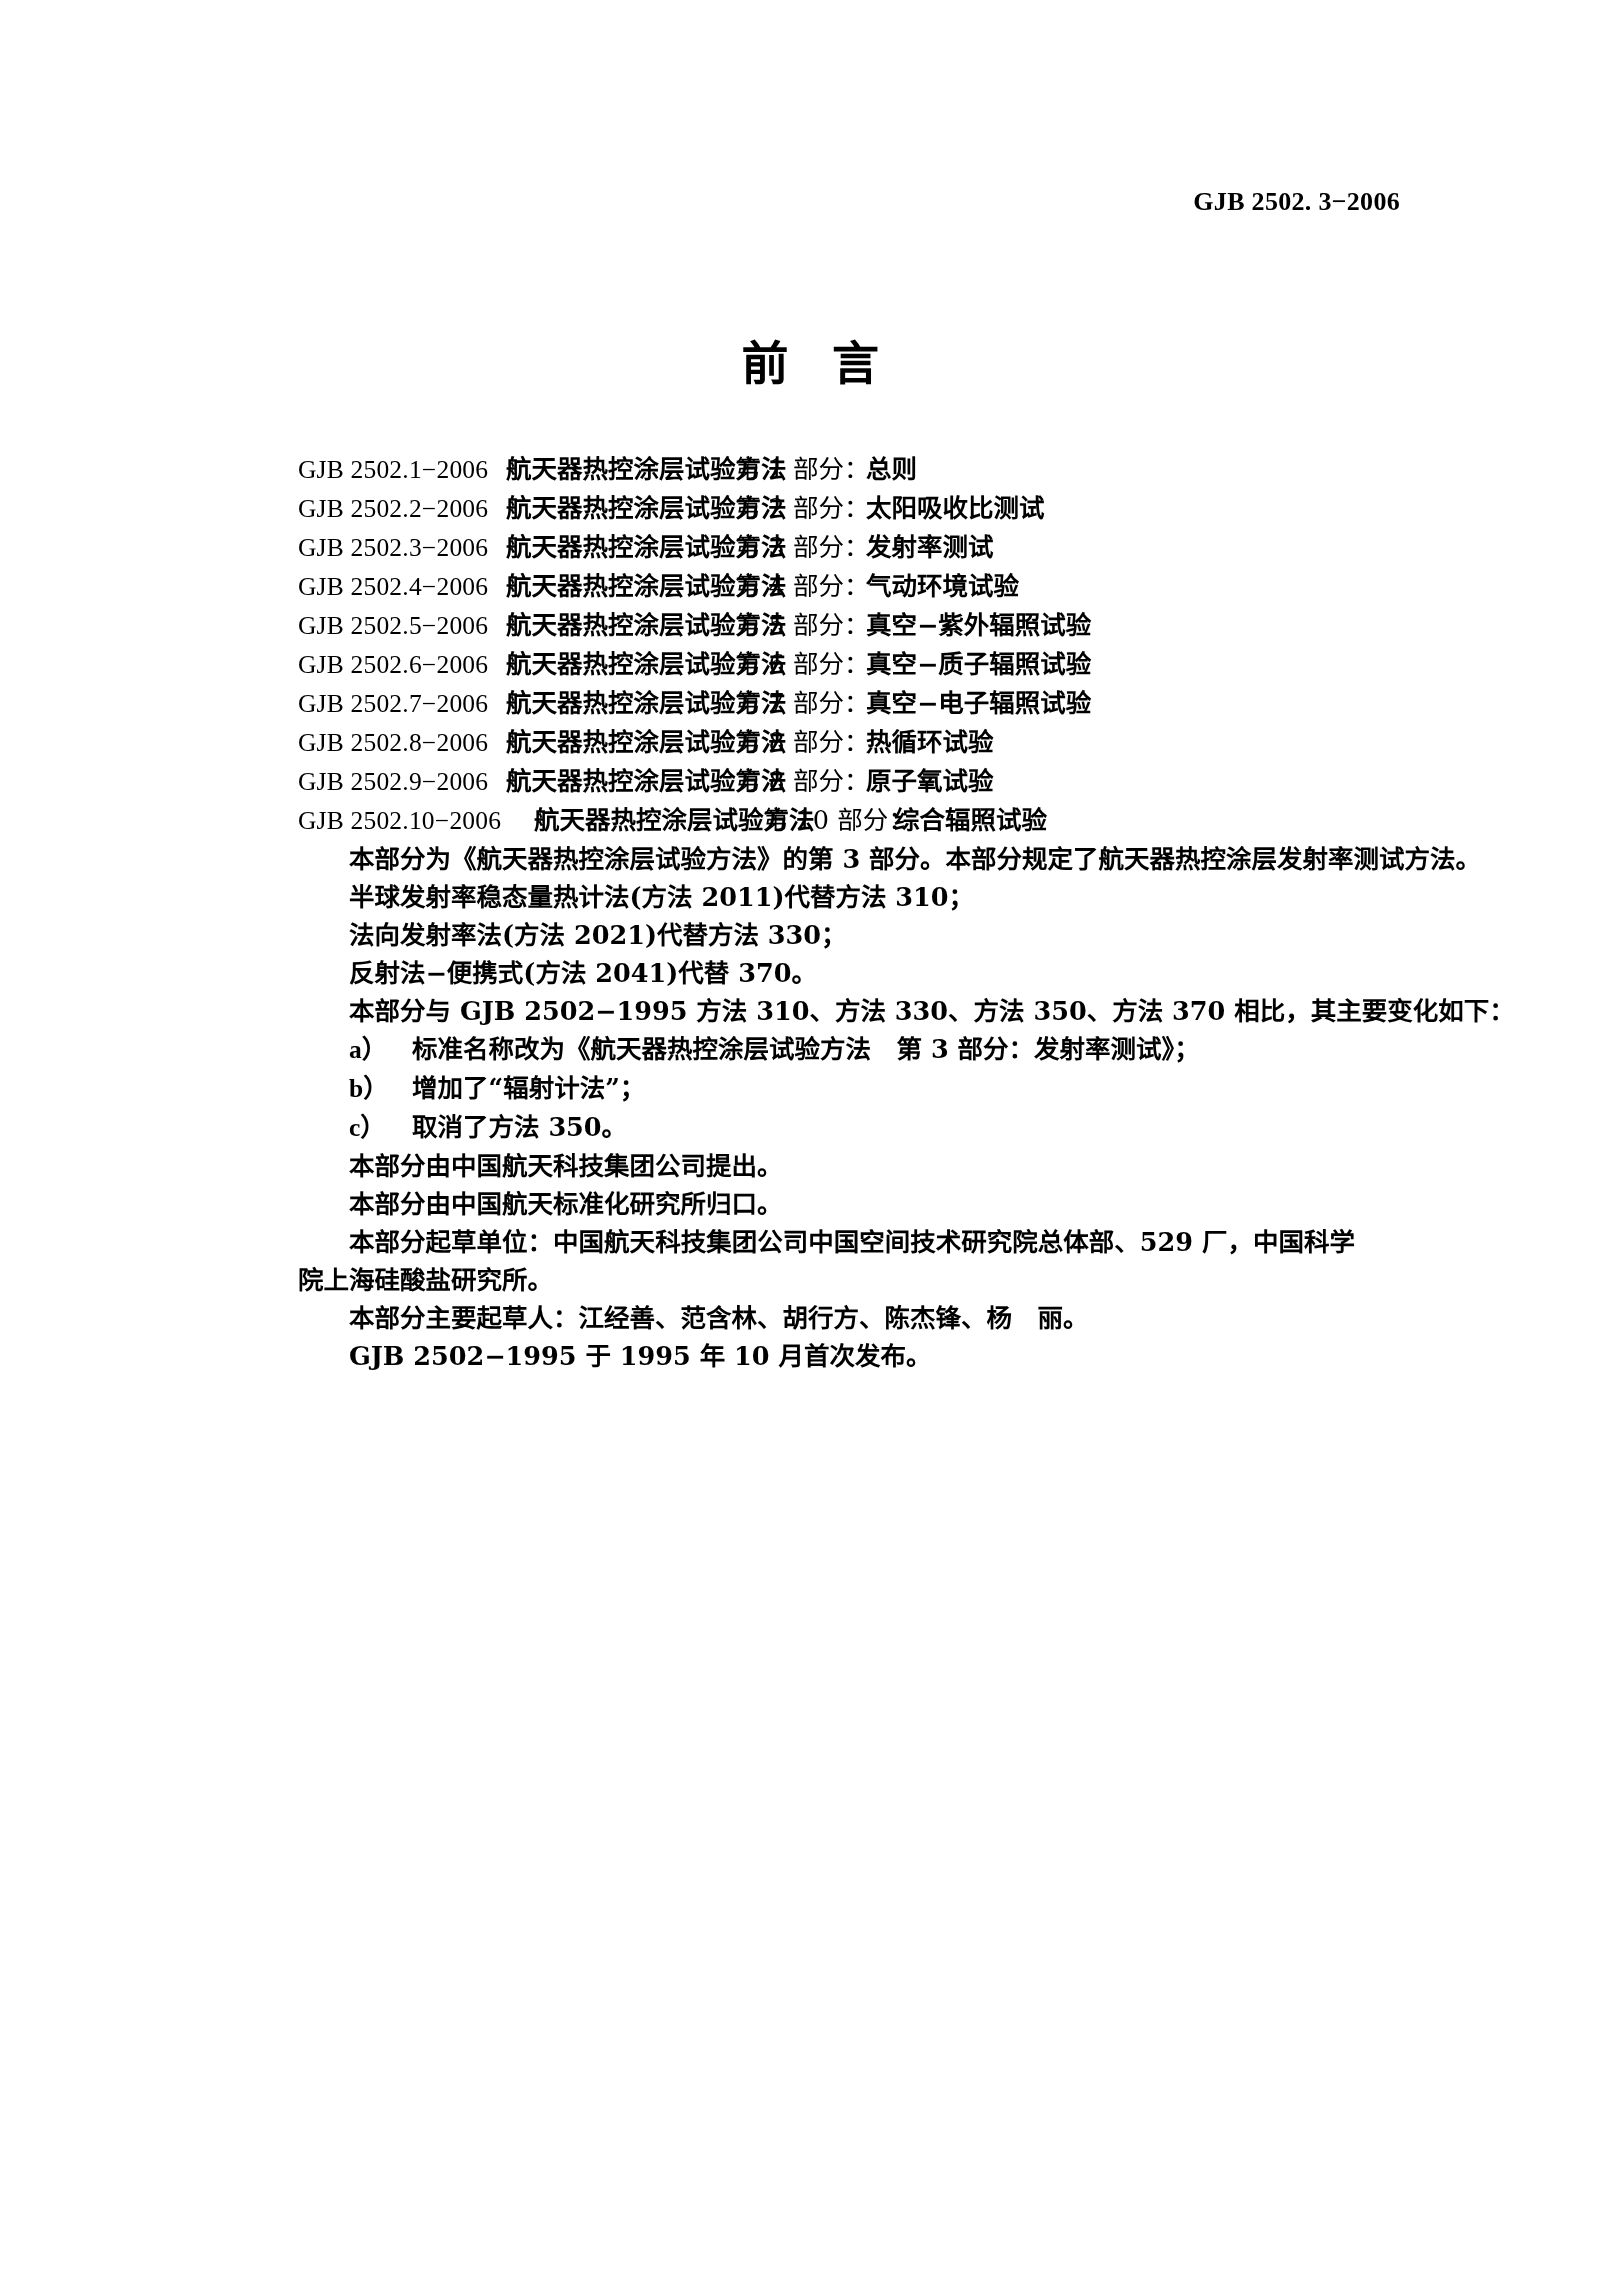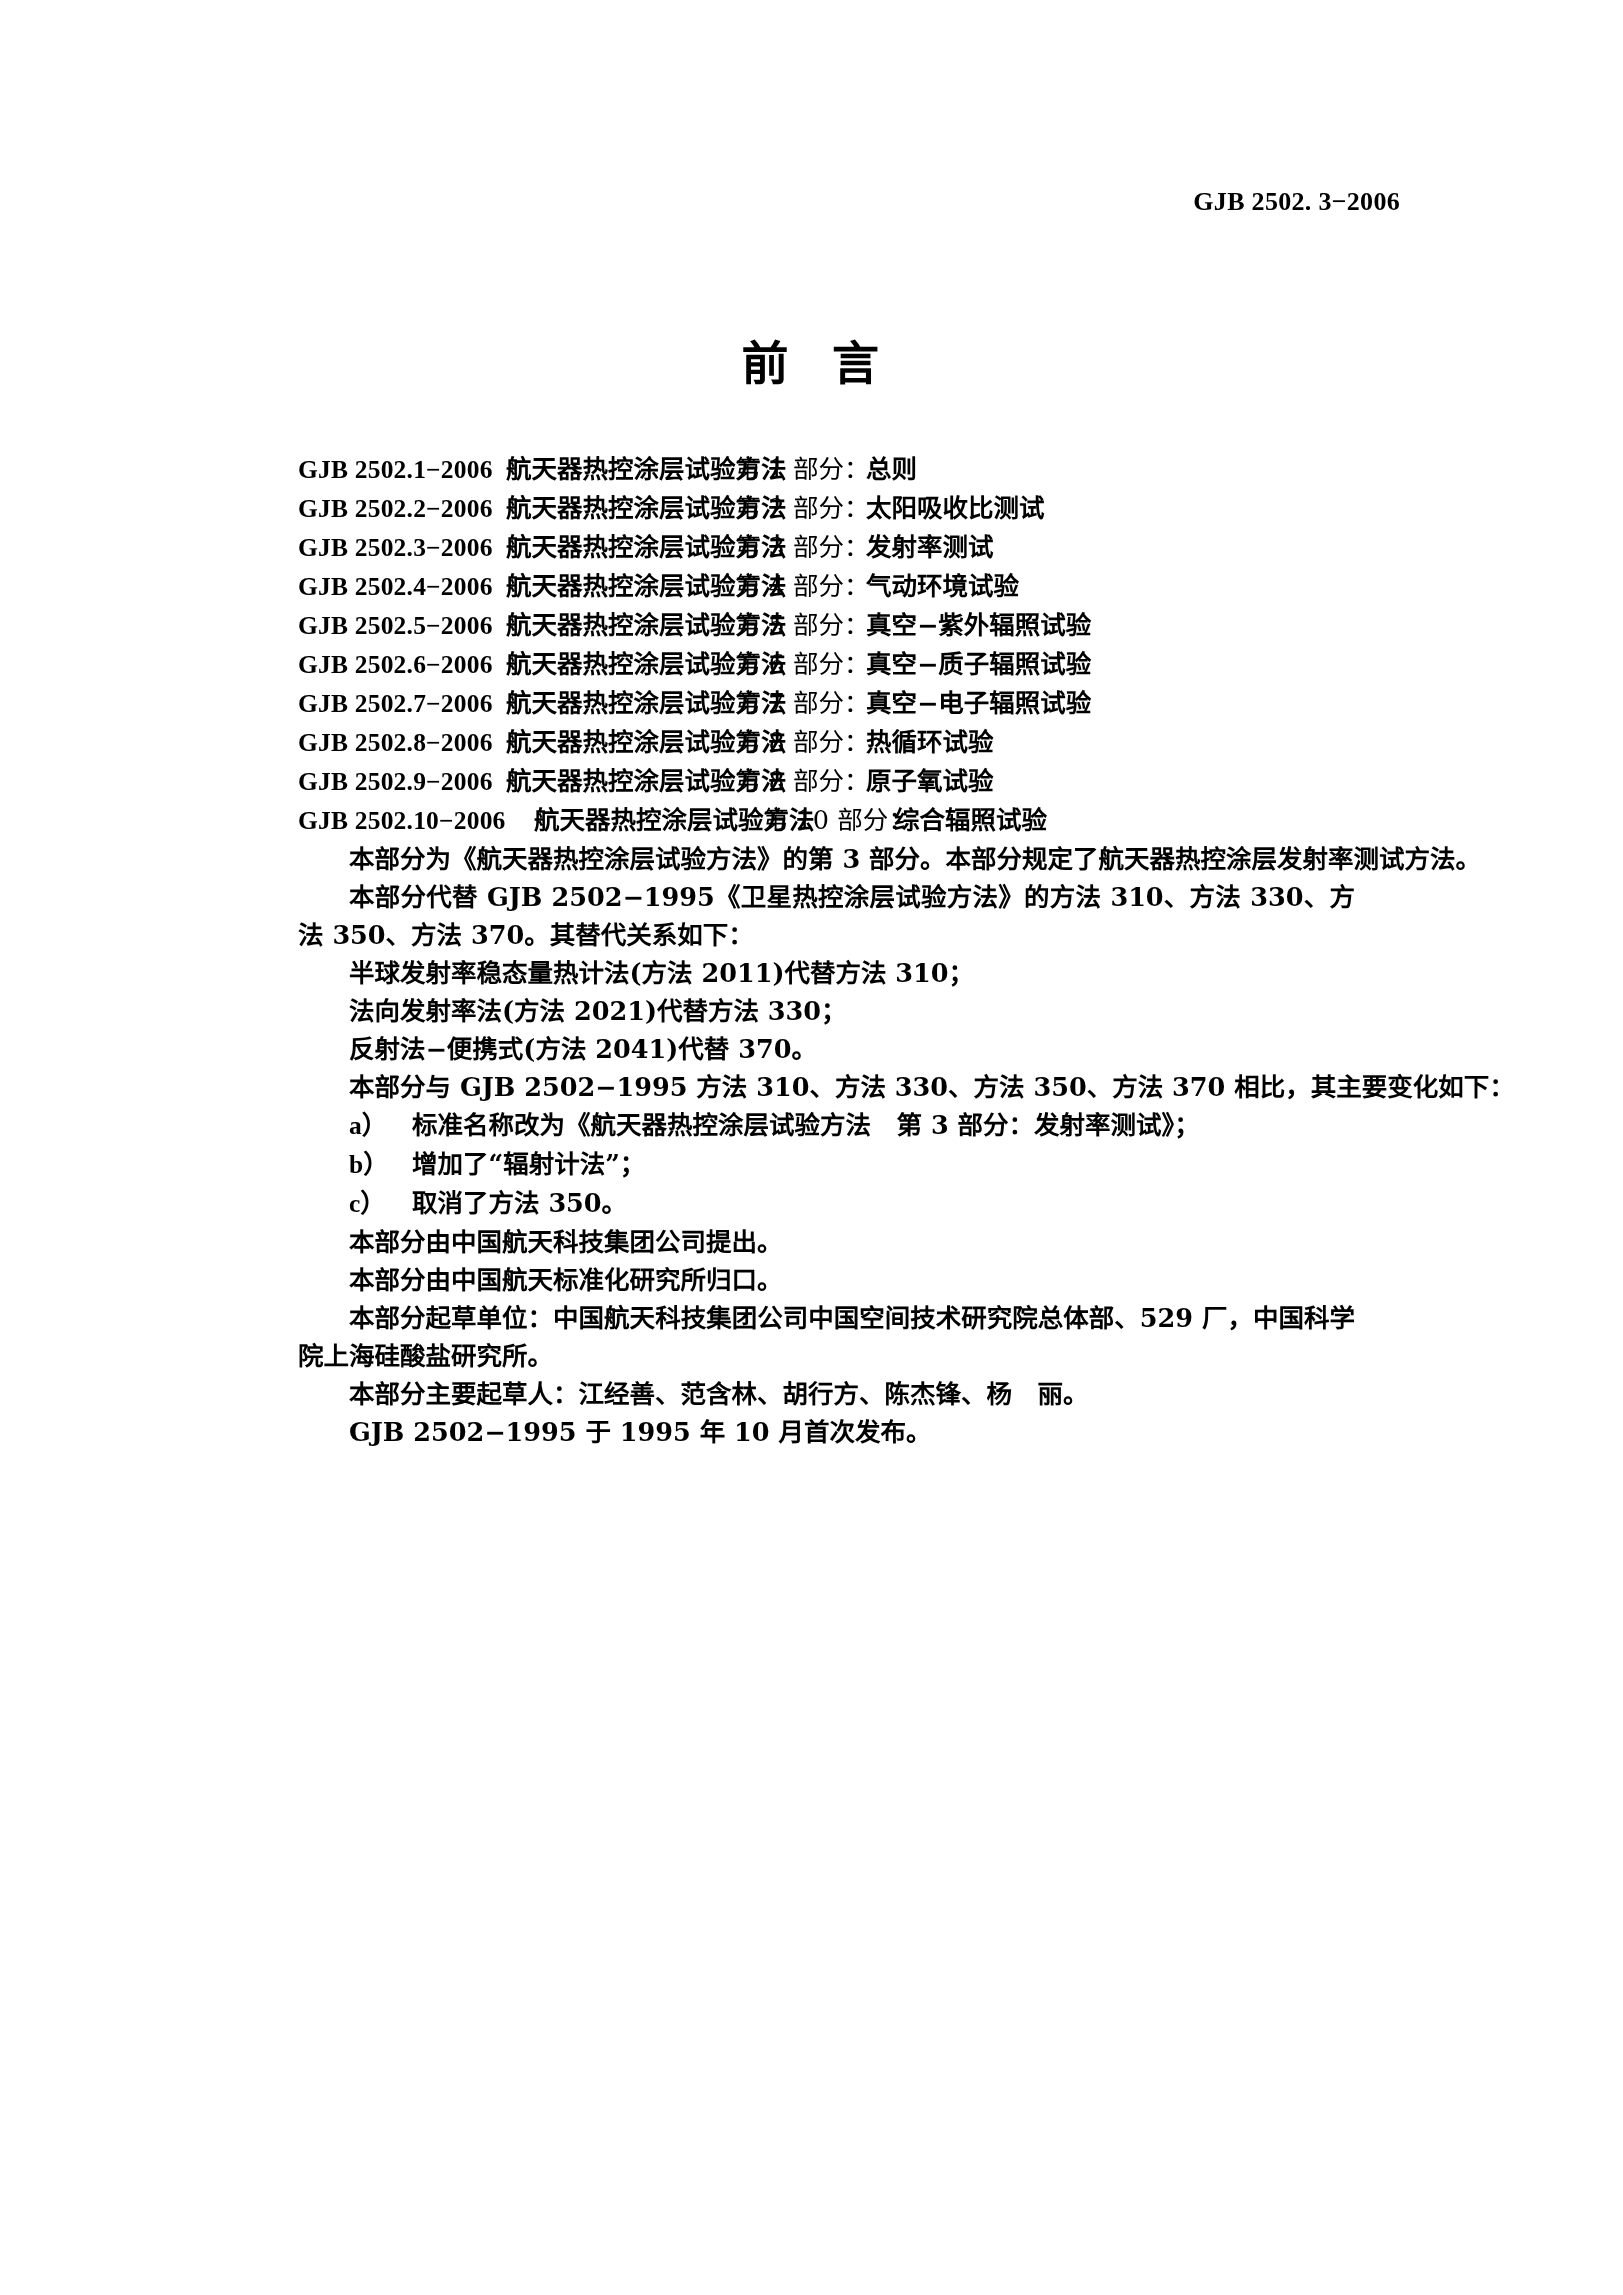--- a/index.html
+++ b/index.html
@@ -68,21 +68,21 @@
   .part-line {
     white-space: nowrap;
     display: flex;
     align-items: baseline;
   }
   .part-line .p-code {
     display: inline-block;
     width: 208px;
     flex: 0 0 auto;
     font-family: "Liberation Serif", "DejaVu Serif", serif;
-    font-weight: bold;
+    font-weight: normal;
     letter-spacing: 0.2px;
   }
   .part-line .p-code.wide {
     width: 236px;
   }
   .part-line .p-name {
     display: inline-block;
     width: 229px;
     flex: 0 0 auto;
     font-weight: bold;
@@ -225,21 +225,20 @@
     </div>
     <div class="part-line">
       <span class="p-code wide">GJB 2502.10−2006</span>
       <span class="p-name">航天器热控涂层试验方法</span>
       <span class="p-num">第 10 部分：</span>
       <span class="p-sub">综合辐照试验</span>
     </div>
 
     <div class="para nowrap">本部分为《航天器热控涂层试验方法》的第 3 部分。本部分规定了航天器热控涂层发射率测试方法。</div>
 
-    <div class="para">本部分代替 GJB 2502−1995《卫星热控涂层试验方法》的方法 310、方法 330、方法 350、方法 370。其替代关系如下：</div>
 
     <div class="sub-line">半球发射率稳态量热计法(方法 2011)代替方法 310；</div>
     <div class="sub-line">法向发射率法(方法 2021)代替方法 330；</div>
     <div class="sub-line">反射法−便携式(方法 2041)代替 370。</div>
 
     <div class="para nowrap">本部分与 GJB 2502−1995 方法 310、方法 330、方法 350、方法 370 相比，其主要变化如下：</div>
 
     <div class="item-line">
       <span class="it-mark">a）</span>
       <span class="it-text">标准名称改为《航天器热控涂层试验方法　第 3 部分：发射率测试》；</span>

